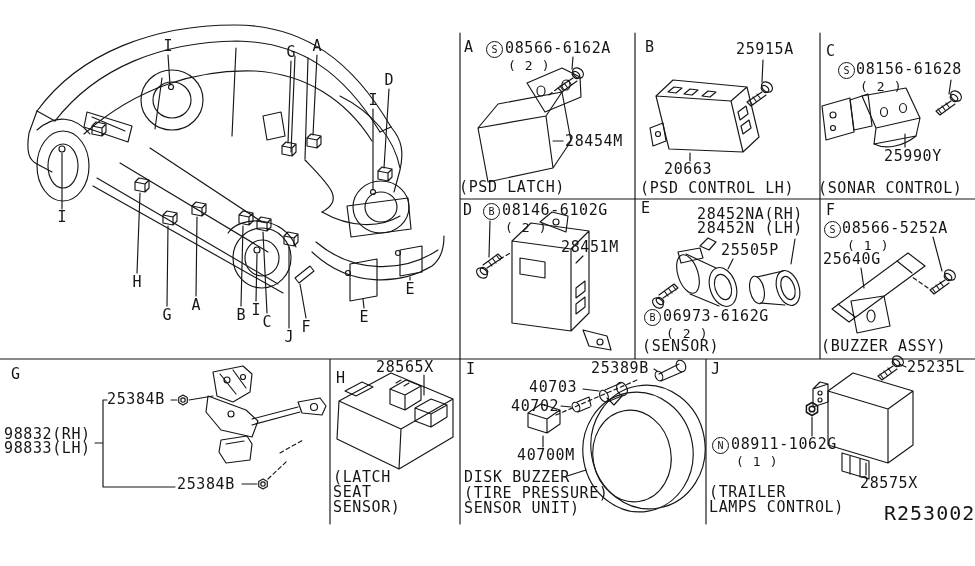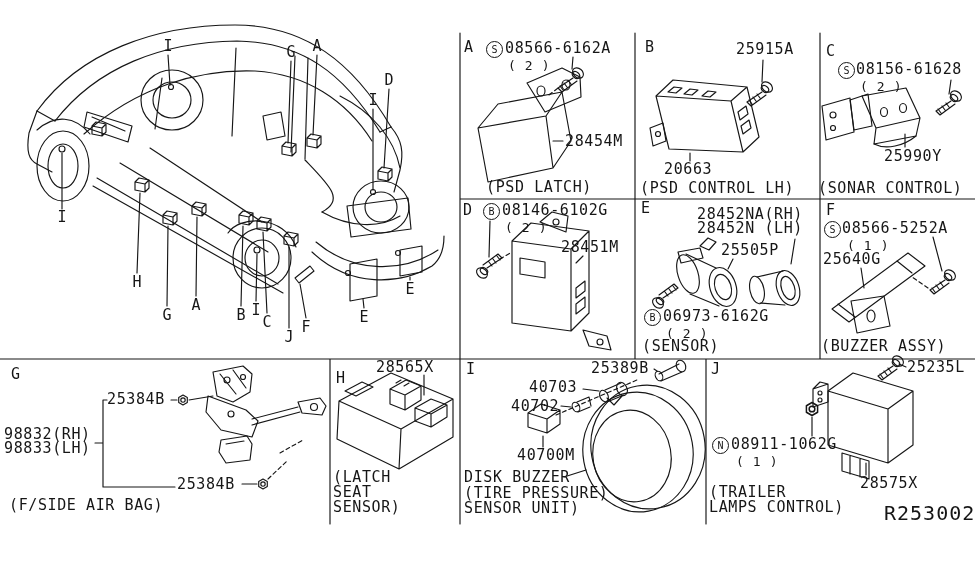--- a/index.html
+++ b/index.html
@@ -238,21 +238,21 @@
 <span class="co" style="left:289px;top:337px">J</span>
 <span class="co" style="left:306px;top:327px">F</span>
 <span class="co" style="left:364px;top:317px">E</span>
 <span class="co" style="left:410px;top:289px">E</span>
 
 <div class="t secletter" style="left:464px;top:40px">A</div>
 <span class="sym" style="left:486px;top:41px">S</span>
 <div class="t" style="left:505px;top:41px">08566-6162A</div>
 <div class="t qty" style="left:508px;top:58px">( 2 )</div>
 <div class="t" style="left:565px;top:134px">28454M</div>
-<div class="t" style="left:486px;top:180px">(PSD LATCH)</div>
+<div class="t" style="left:459px;top:180px">(PSD LATCH)</div>
 
 <div class="t secletter" style="left:645px;top:40px">B</div>
 <div class="t" style="left:736px;top:42px">25915A</div>
 <div class="t" style="left:664px;top:162px">20663</div>
 <div class="t" style="left:640px;top:181px">(PSD CONTROL LH)</div>
 
 <div class="t secletter" style="left:826px;top:44px">C</div>
 <span class="sym" style="left:838px;top:62px">S</span>
 <div class="t" style="left:856px;top:62px">08156-61628</div>
 <div class="t qty" style="left:860px;top:79px">( 2 )</div>
@@ -279,21 +279,20 @@
 <div class="t" style="left:842px;top:221px">08566-5252A</div>
 <div class="t qty" style="left:847px;top:238px">( 1 )</div>
 <div class="t" style="left:823px;top:252px">25640G</div>
 <div class="t" style="left:821px;top:339px">(BUZZER ASSY)</div>
 
 <div class="t secletter" style="left:11px;top:367px">G</div>
 <div class="t" style="left:107px;top:392px">25384B</div>
 <div class="t" style="left:4px;top:427px">98832(RH)</div>
 <div class="t" style="left:4px;top:441px">98833(LH)</div>
 <div class="t" style="left:177px;top:477px">25384B</div>
-<div class="t" style="left:9px;top:498px">(F/SIDE AIR BAG)</div>
 
 <div class="t" style="left:376px;top:360px">28565X</div>
 <div class="t secletter" style="left:336px;top:371px">H</div>
 <div class="t" style="left:333px;top:470px">(LATCH</div>
 <div class="t" style="left:333px;top:485px">SEAT</div>
 <div class="t" style="left:333px;top:500px">SENSOR)</div>
 
 <div class="t secletter" style="left:466px;top:362px">I</div>
 <div class="t" style="left:591px;top:361px">25389B</div>
 <div class="t" style="left:529px;top:380px">40703</div>

